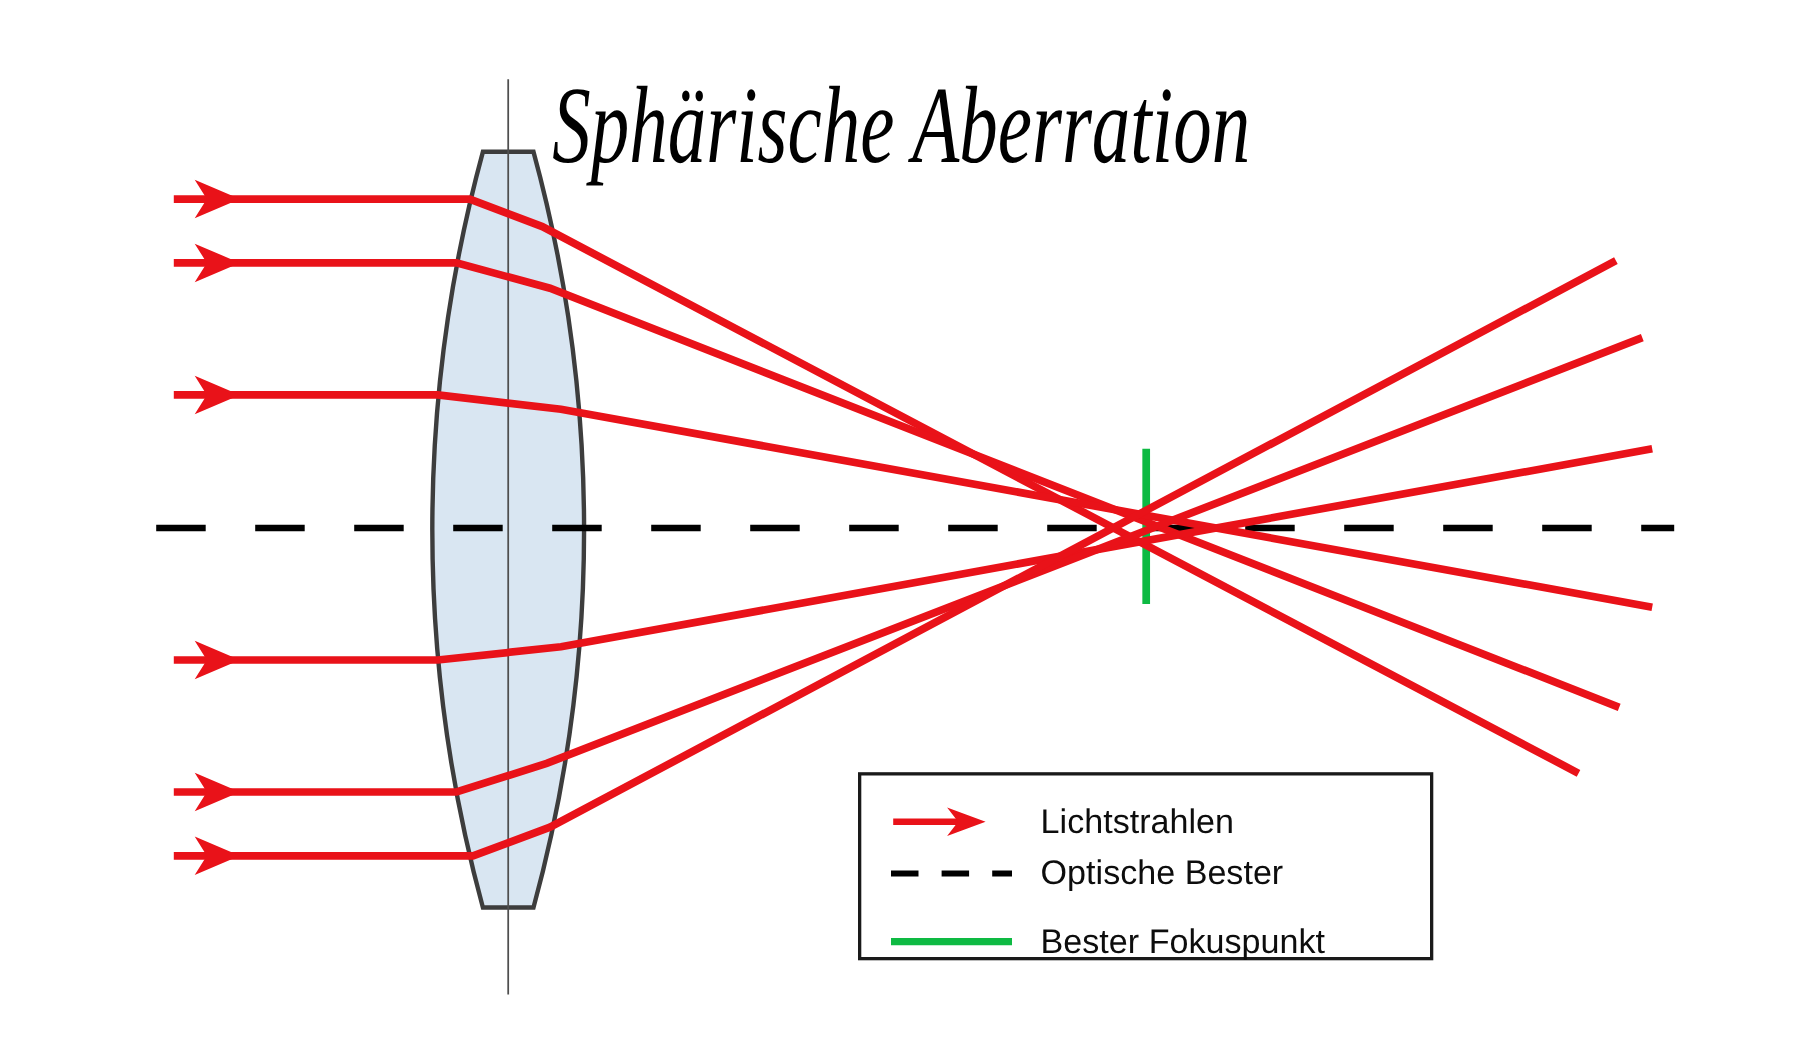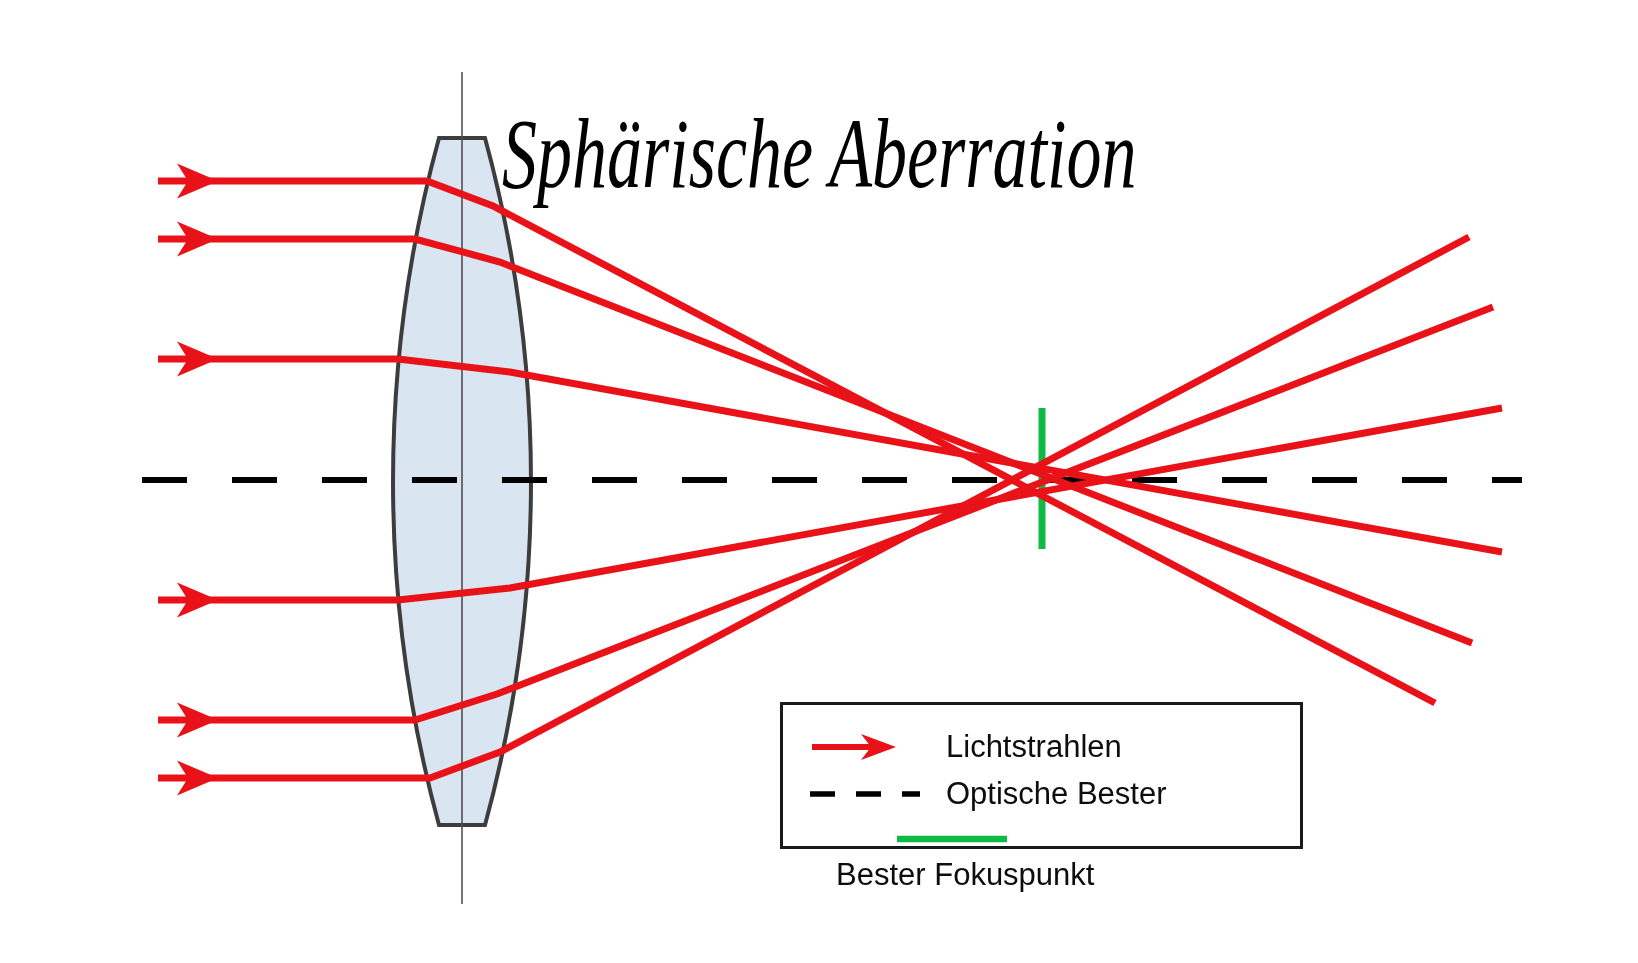--- a/index.html
+++ b/index.html
@@ -22,54 +22,53 @@
     width: 1638px;
     height: 963px;
   }
   .title-wrap {
     position: absolute;
     left: 0;
     right: 0;
     top: 64px;
     text-align: center;
     pointer-events: none;
-    margin-top: 40px;
   }
   .title {
     display: inline-block;
     font-family: "Liberation Serif", serif;
     font-style: italic;
     font-weight: normal;
     font-size: 100px;
     line-height: 1.0;
     color: #000000;
     white-space: nowrap;
     transform: scaleX(0.70);
     transform-origin: 50% 0;
   }
   .legend {
     position: absolute;
     left: 780px;
     top: 702px;
     width: 523px;
-    height: 147px;
+    height: 171px;
     box-sizing: border-box;
     border: 3px solid #1a1a1a;
     background: #ffffff;
   }
   .legend-row {
     position: absolute;
     left: 27px;
     height: 42px;
     display: flex;
     align-items: center;
   }
   .legend-row.row-0 { top: 21px; }
   .legend-row.row-1 { top: 68px; }
-  .legend-row.row-2 { top: 116px; flex-direction: column; }
+  .legend-row.row-2 { top: 130px; }
   .legend-swatch {
     width: 110px;
     height: 36px;
     flex: 0 0 auto;
   }
   .legend-label {
     margin-left: 26px;
     font-size: 31px;
     color: #0d0d0d;
     white-space: nowrap;

